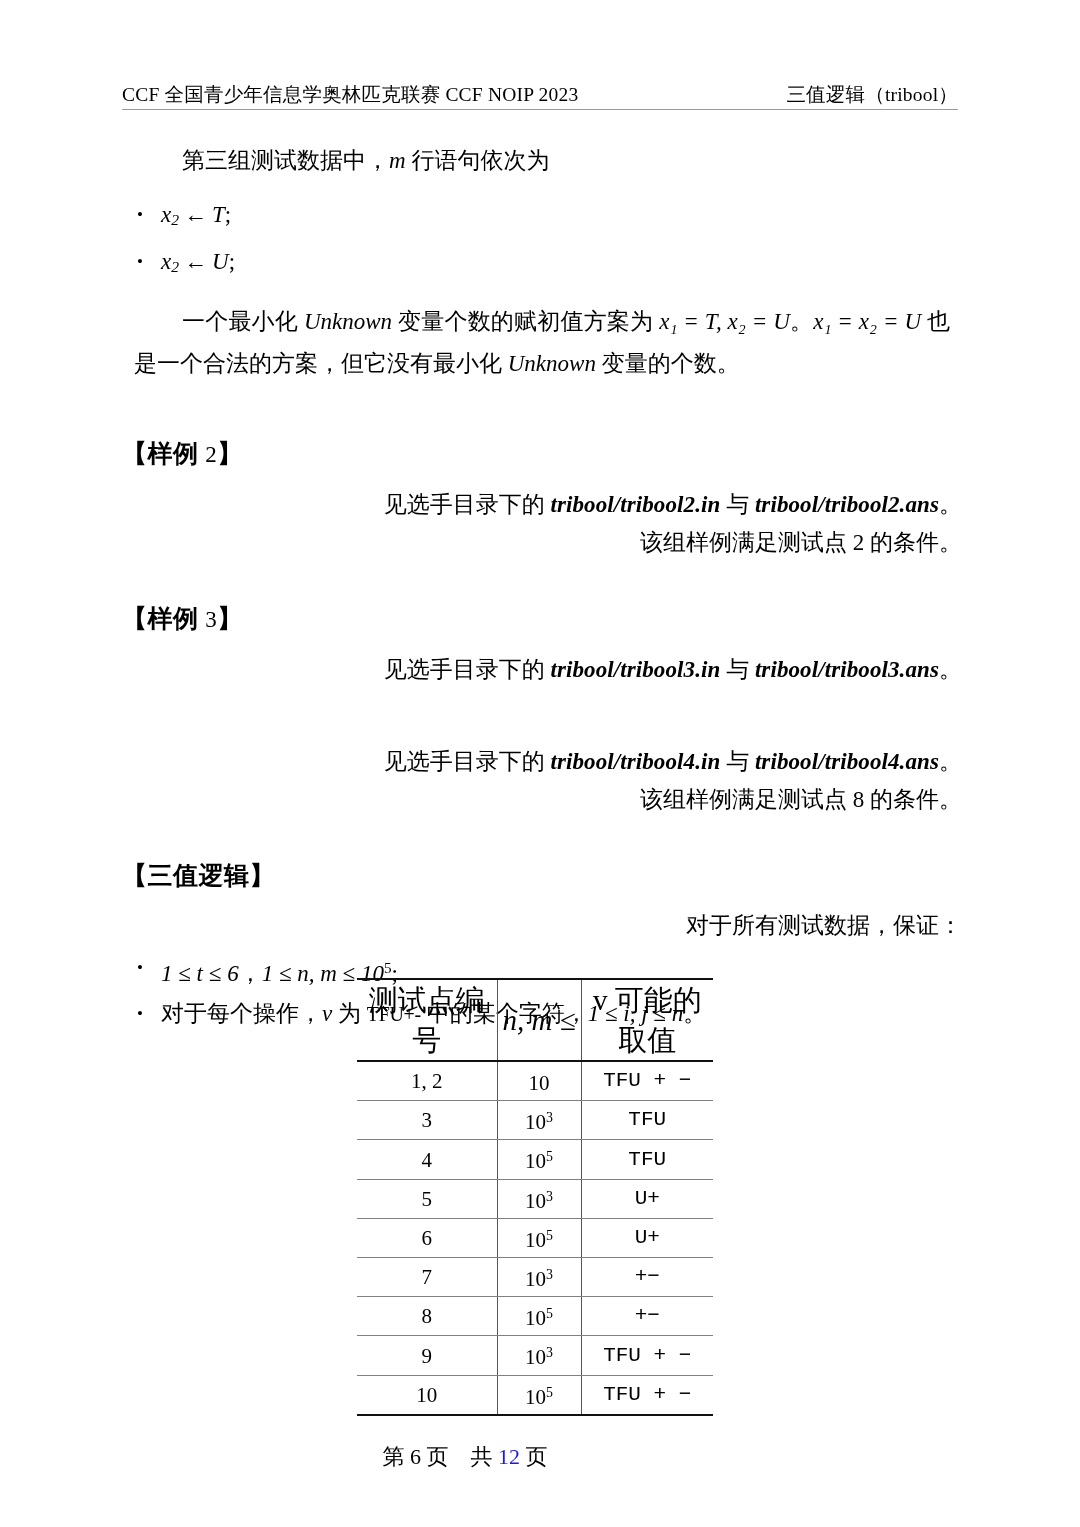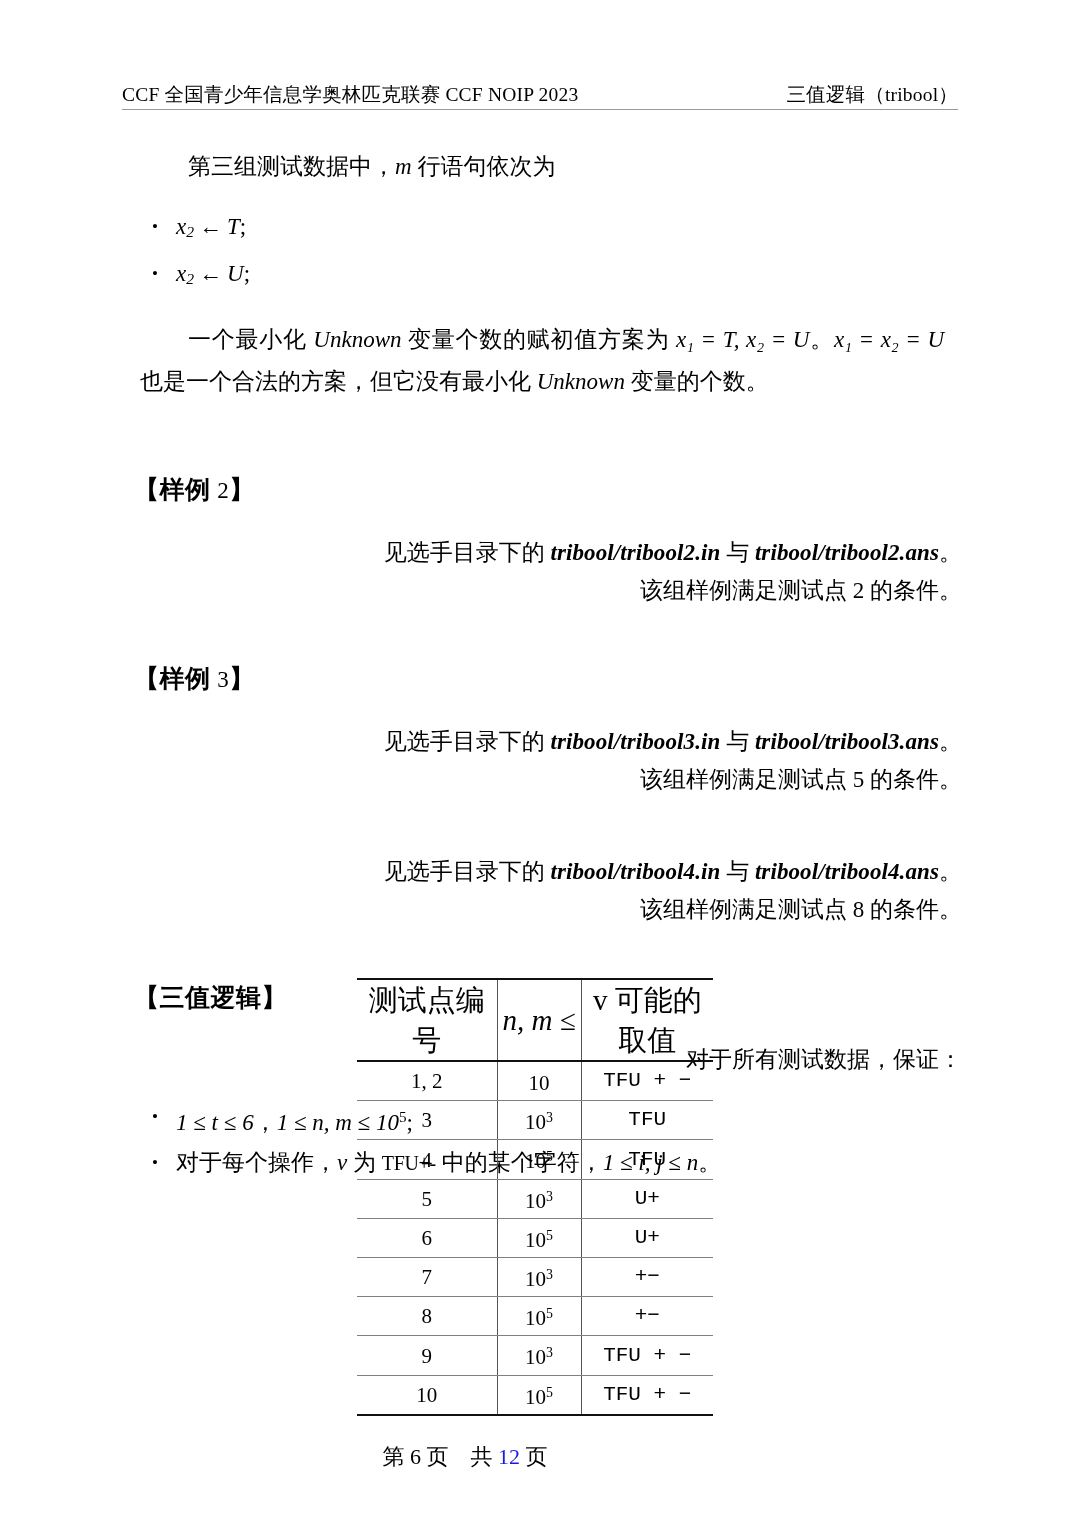--- a/index.html
+++ b/index.html
@@ -51,37 +51,37 @@
     position: absolute;
     left: 122px;
     top: 128px;
     width: 840px;
   }
 
   .para {
     font-size: 23px;
     line-height: 42px;
     text-align: justify;
-    margin: 18px;
+    margin: 12px;
   }
   .para.indent {
     text-indent: 48px;
   }
 
   .mi { font-style: italic; font-family: "Liberation Serif","DejaVu Serif",serif; }
   .mn { font-style: normal; }
   .mtt { font-family: Liberation Serif, serif; font-size: 20px; letter-spacing: -0.3px;}
   sub { font-size: 0.68em; vertical-align: -0.22em; font-style: italic;}
   sup { font-size: 0.66em; vertical-align: 0.52em; font-style: normal;}
   .arrow { padding: 0 5px; font-style: normal;}
 
   
   ul.bul {
     list-style: none;
-    margin: 18px;
+    margin: 3px;
     padding: 0;
   }
   ul.bul > li {
     position: relative;
     padding-left: 36px;
     font-size: 23px;
     line-height: 42px;
     margin: 0;
   }
   ul.bul > li::before {
@@ -91,21 +91,21 @@
     top: 0;
     font-size: 17px;
   }
   ul.bul.tight > li { line-height: 40px; }
 
   
   .sec-h {
     font-size: 25px;
     font-weight: bold;
     line-height: 34px;
-    margin: 12px;
+    margin: 0;
     letter-spacing: 0.5px;
   }
   .sec-h .num { font-weight: normal; font-size: 23px; }
 
   .sp-lg { height: 40px; }
   .sp-sm { height: 14px; }
 
   .sample-line {
     font-size: 23px;
     line-height: 38px;
@@ -201,21 +201,20 @@
     <h2 class="sec-h"><span>【样例 </span><span class="num">2</span><span>】</span></h2>
     <div class="sp-sm"></div>
     <p class="sample-line"><span>见选手目录下的 </span><span class="fname">tribool/tribool2.in</span><span> 与 </span><span class="fname">tribool/tribool2.ans</span><span>。</span></p>
     <p class="sample-line"><span>该组样例满足测试点 </span><span class="mn">2</span><span> 的条件。</span></p>
 
     <div class="sp-lg"></div>
 
     <h2 class="sec-h"><span>【样例 </span><span class="num">3</span><span>】</span></h2>
     <div class="sp-sm"></div>
     <p class="sample-line"><span>见选手目录下的 </span><span class="fname">tribool/tribool3.in</span><span> 与 </span><span class="fname">tribool/tribool3.ans</span><span>。</span></p>
-    <p class="sample-line"><span>该组样例满足测试点 </span><span class="mn">5</span><span> 的条件。</span></p>
 
     <div class="sp-lg"></div>
 
     <div class="sp-sm"></div>
     <p class="sample-line"><span>见选手目录下的 </span><span class="fname">tribool/tribool4.in</span><span> 与 </span><span class="fname">tribool/tribool4.ans</span><span>。</span></p>
     <p class="sample-line"><span>该组样例满足测试点 </span><span class="mn">8</span><span> 的条件。</span></p>
 
     <div class="sp-lg"></div>
 
     <h2 class="sec-h">【三值逻辑】</h2>

